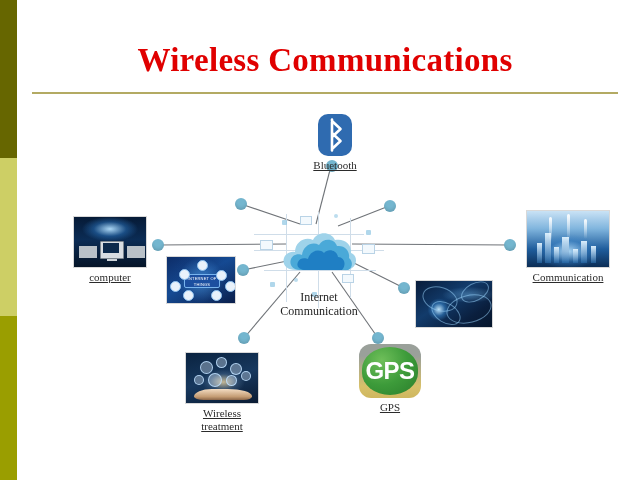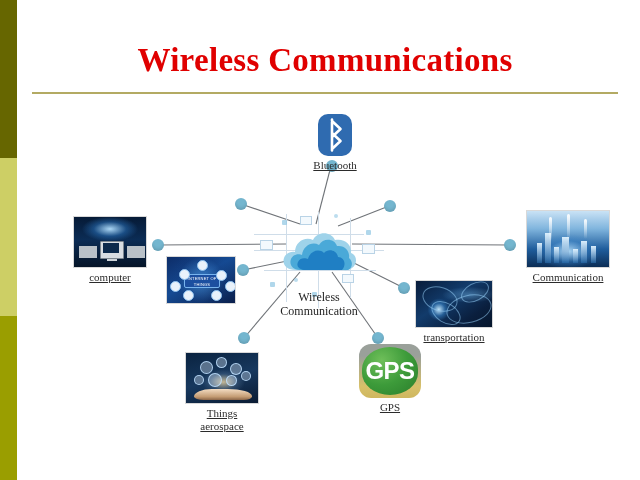--- a/index.html
+++ b/index.html
@@ -371,21 +371,21 @@
       <div class="net-sq" style="left:88px; top:2px;  width:4px;  height:4px; border-radius:50%; opacity:.6;"></div>
       <div class="net-sq" style="left:48px; top:66px; width:4px;  height:4px; border-radius:50%; opacity:.6;"></div>
 
       <svg id="cloud" viewBox="0 0 78 56">
         <path d="M16 44 C6 44 2 38 4 32 C6 26 13 25 15 26 C15 16 25 10 33 14 C37 5 51 5 55 14 C65 12 72 19 71 27 C77 29 78 38 72 42 C69 45 64 44 62 44 Z" fill="#9fd3ea"></path>
         <path d="M20 44 C12 44 9 38 11 33 C14 27 20 28 22 29 C23 20 32 15 39 19 C43 12 54 12 57 20 C65 19 70 25 69 32 C73 35 73 42 68 44 Z" fill="#4aa9d8"></path>
         <path d="M26 44 C19 44 16 40 18 36 C20 31 26 32 28 33 C30 25 39 22 44 27 C48 22 57 24 58 31 C64 31 67 38 62 44 Z" fill="#1f7fc4"></path>
       </svg>
 
       <div id="center-label">
-        <div>Wireless</div>
+        <div>Internet</div>
         <div>Communication</div>
       </div>
     </div>
 
     <div class="node" style="left:292px; top:10px; width:86px;">
       <div class="node-thumb thumb-bt">
         <svg viewBox="0 0 34 42" width="34" height="42">
           <path d="M14 7 L22.5 15 L14 23 L14 5.5 L14 36.5 L14 19 L22.5 27 L14 35" fill="none" stroke="#ffffff" stroke-width="2.6" stroke-linejoin="round" stroke-linecap="round"></path>
         </svg>
       </div>
@@ -428,36 +428,35 @@
       </div>
     </div>
 
     <div class="node" style="left:406px; top:176px; width:96px;">
       <div class="node-thumb thumb-transport">
         <div class="swirl" style="left:6px;  top:6px;  width:34px; height:22px; transform:rotate(18deg);"></div>
         <div class="swirl" style="left:30px; top:14px; width:44px; height:26px; transform:rotate(-14deg);"></div>
         <div class="swirl" style="left:14px; top:22px; width:30px; height:18px; transform:rotate(32deg);"></div>
         <div class="swirl" style="left:44px; top:2px;  width:28px; height:16px; transform:rotate(-28deg);"></div>
       </div>
-      <div class="node-label">transportation</div>
     </div>
 
     <div class="node" style="left:176px; top:248px; width:92px;">
       <div class="node-thumb thumb-medical">
         <div class="med-dot" style="left:14px; top:8px;  width:11px; height:11px;"></div>
         <div class="med-dot" style="left:30px; top:4px;  width:9px;  height:9px;"></div>
         <div class="med-dot" style="left:44px; top:10px; width:10px; height:10px;"></div>
         <div class="med-dot" style="left:22px; top:20px; width:12px; height:12px;"></div>
         <div class="med-dot" style="left:40px; top:22px; width:9px;  height:9px;"></div>
         <div class="med-dot" style="left:55px; top:18px; width:8px;  height:8px;"></div>
         <div class="med-dot" style="left:8px;  top:22px; width:8px;  height:8px;"></div>
       </div>
       <div class="node-label">
-        <div>Things</div>
-        <div>aerospace</div>
+        <div>Wireless</div>
+        <div>treatment</div>
       </div>
     </div>
 
     <div class="node" style="left:349px; top:240px; width:82px;">
       <div class="node-thumb thumb-gps">
         <div class="gps-inner">GPS</div>
       </div>
       <div class="node-label">GPS</div>
     </div>
 

